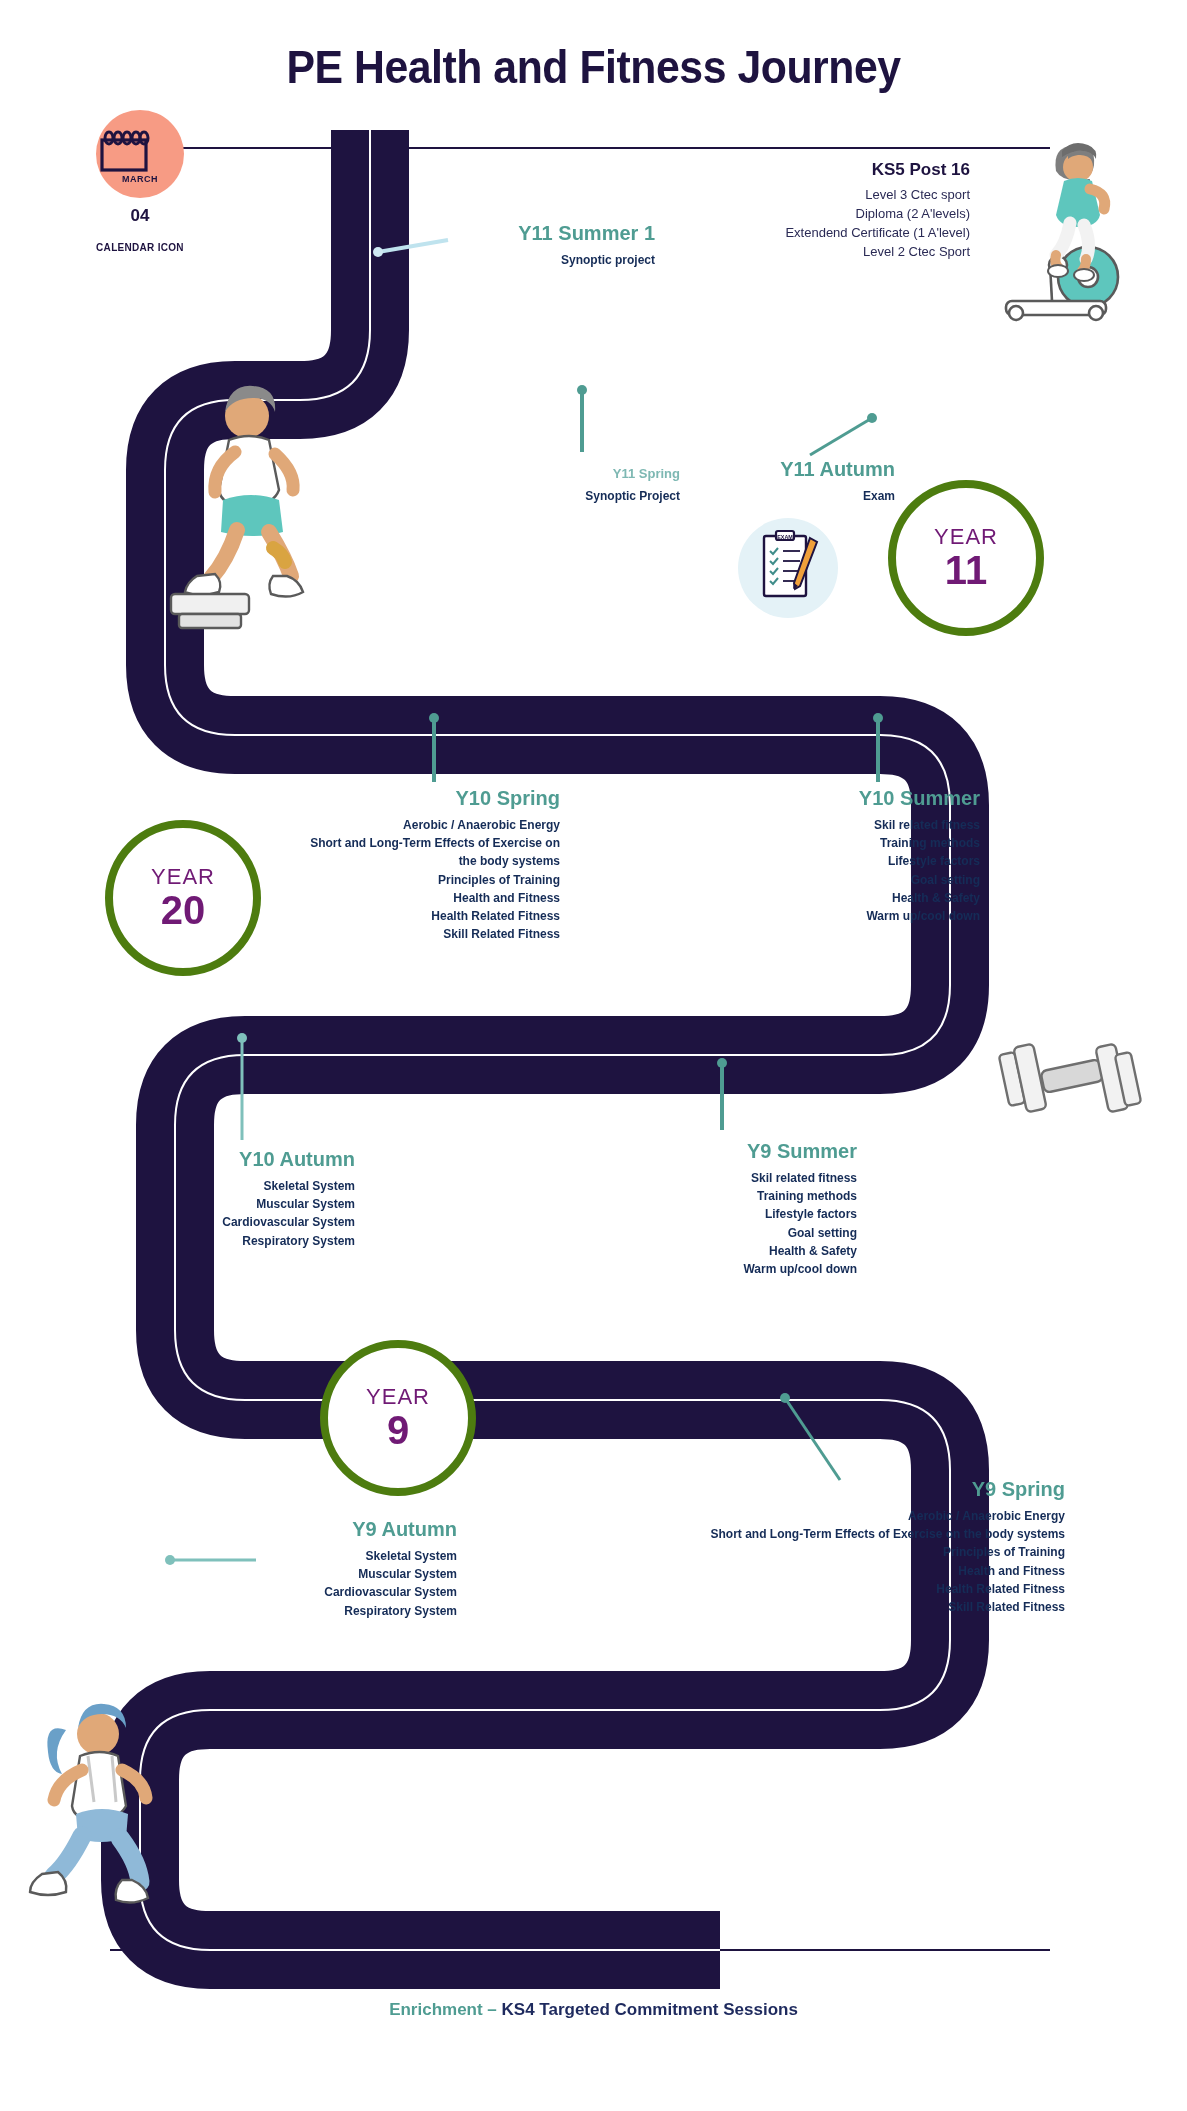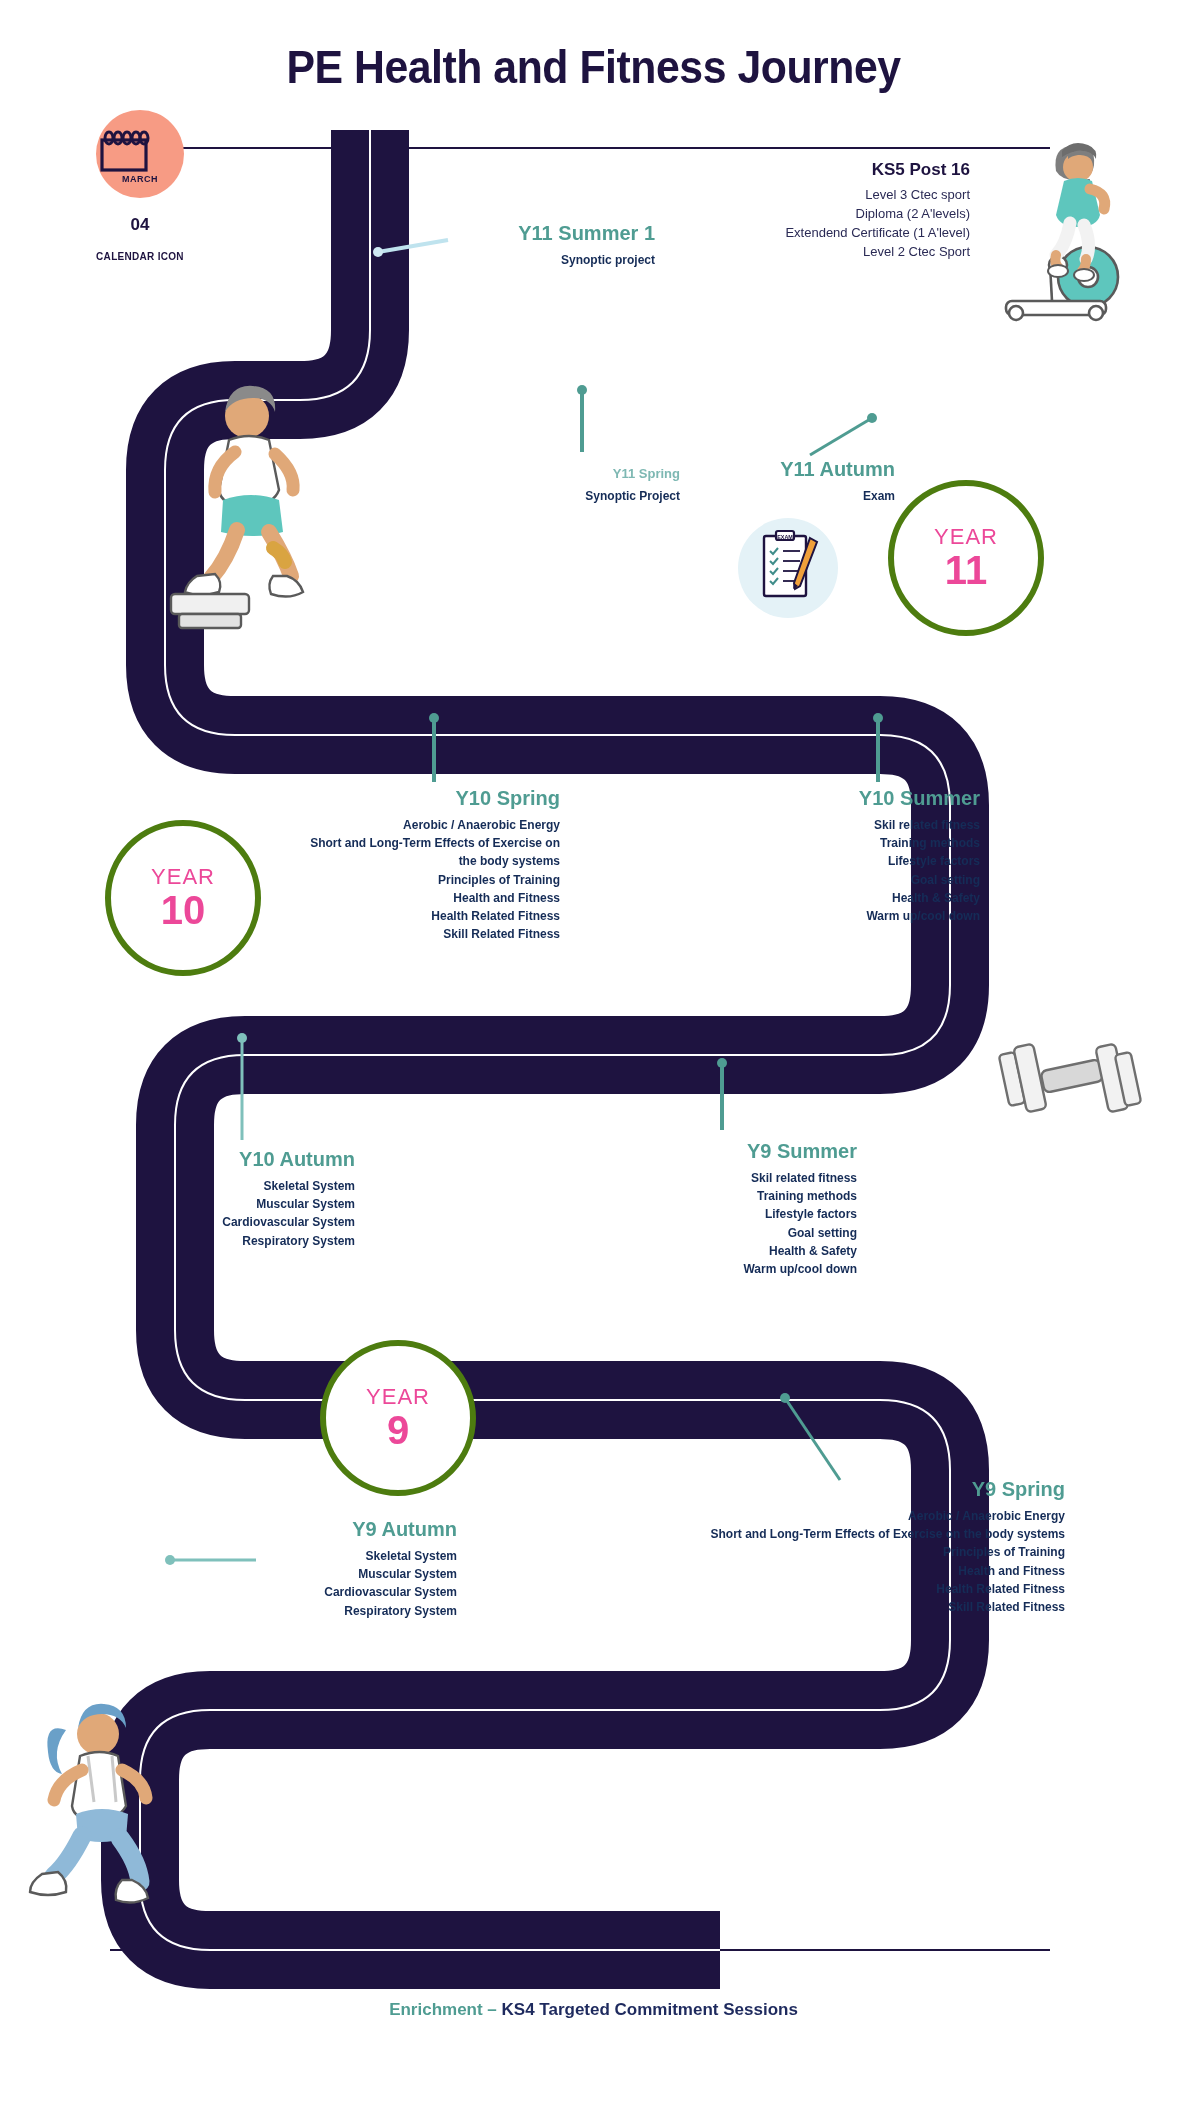--- a/index.html
+++ b/index.html
@@ -22,24 +22,24 @@
   }
 
   
   #road { position: absolute; left: 0; top: 0; }
 
   
   .year-circle {
     position: absolute;
     border-radius: 50%;
     background: #ffffff;
-    border: 6px solid #4d7c0f;
+    border: 8px solid #4d7c0f;
     display: flex; flex-direction: column;
     align-items: center; justify-content: center;
-    color: #ec4899;
+    color: #701a75;
     line-height: 1.05;
   }
   .year-circle .yr-word { font-size: 22px; letter-spacing: 1px; font-weight: 400; }
   .year-circle .yr-num  { font-size: 40px; font-weight: bold; }
 
   
   .block { position: absolute; text-align: right; }
   .block .hdr {
     color: #4f9c92; font-weight: bold; font-size: 20px;
     margin-bottom: 6px;
@@ -54,21 +54,21 @@
 
   
   .cal-wrap { position: absolute; left: 96px; top: 110px; width: 88px; text-align: center; }
   .cal-circle {
     width: 88px; height: 88px; border-radius: 50%;
     background: #f79b84; position: relative;
     display: flex; align-items: center; justify-content: flex-start;
   }
   .cal-month { font-size: 9px; font-weight: bold; color: #1e1340; letter-spacing: 0.5px;
                position: absolute; bottom: 14px; left: 0; right: 0; }
-  .cal-day { font-size: 17px; font-weight: bold; color: #1e1340; margin-top: 17px; }
+  .cal-day { font-size: 17px; font-weight: bold; color: #1e1340; margin-top: 8px; }
   .cal-label { font-size: 10px; font-weight: bold; color: #1e1340; margin-top: 16px;
                letter-spacing: 0.3px; }
 
   
   .exam-wrap { position: absolute; left: 738px; top: 518px; width: 100px; height: 100px; }
   .exam-circle { position: absolute; inset: 0; border-radius: 50%; background: #e4f2f7; }
 
   
   .footer {
     position: absolute; left: 0; top: 2000px; width: 1187px; text-align: center;
@@ -285,21 +285,21 @@
     <div class="line">Respiratory System</div>
   </div>
 
   <div class="year-circle" style="left:888px; top:480px; width:156px; height:156px;">
     <span class="yr-word">YEAR</span>
     <span class="yr-num">11</span>
   </div>
 
   <div class="year-circle" style="left:105px; top:820px; width:156px; height:156px;">
     <span class="yr-word">YEAR</span>
-    <span class="yr-num">10</span>
+    <span class="yr-num">20</span>
   </div>
 
   <div class="year-circle" style="left:320px; top:1340px; width:156px; height:156px;">
     <span class="yr-word">YEAR</span>
     <span class="yr-num">9</span>
   </div>
 
   <div class="exam-wrap">
     <div class="exam-circle"></div>
     <svg width="100" height="100" viewBox="0 0 100 100" style="position:absolute;inset:0;">

